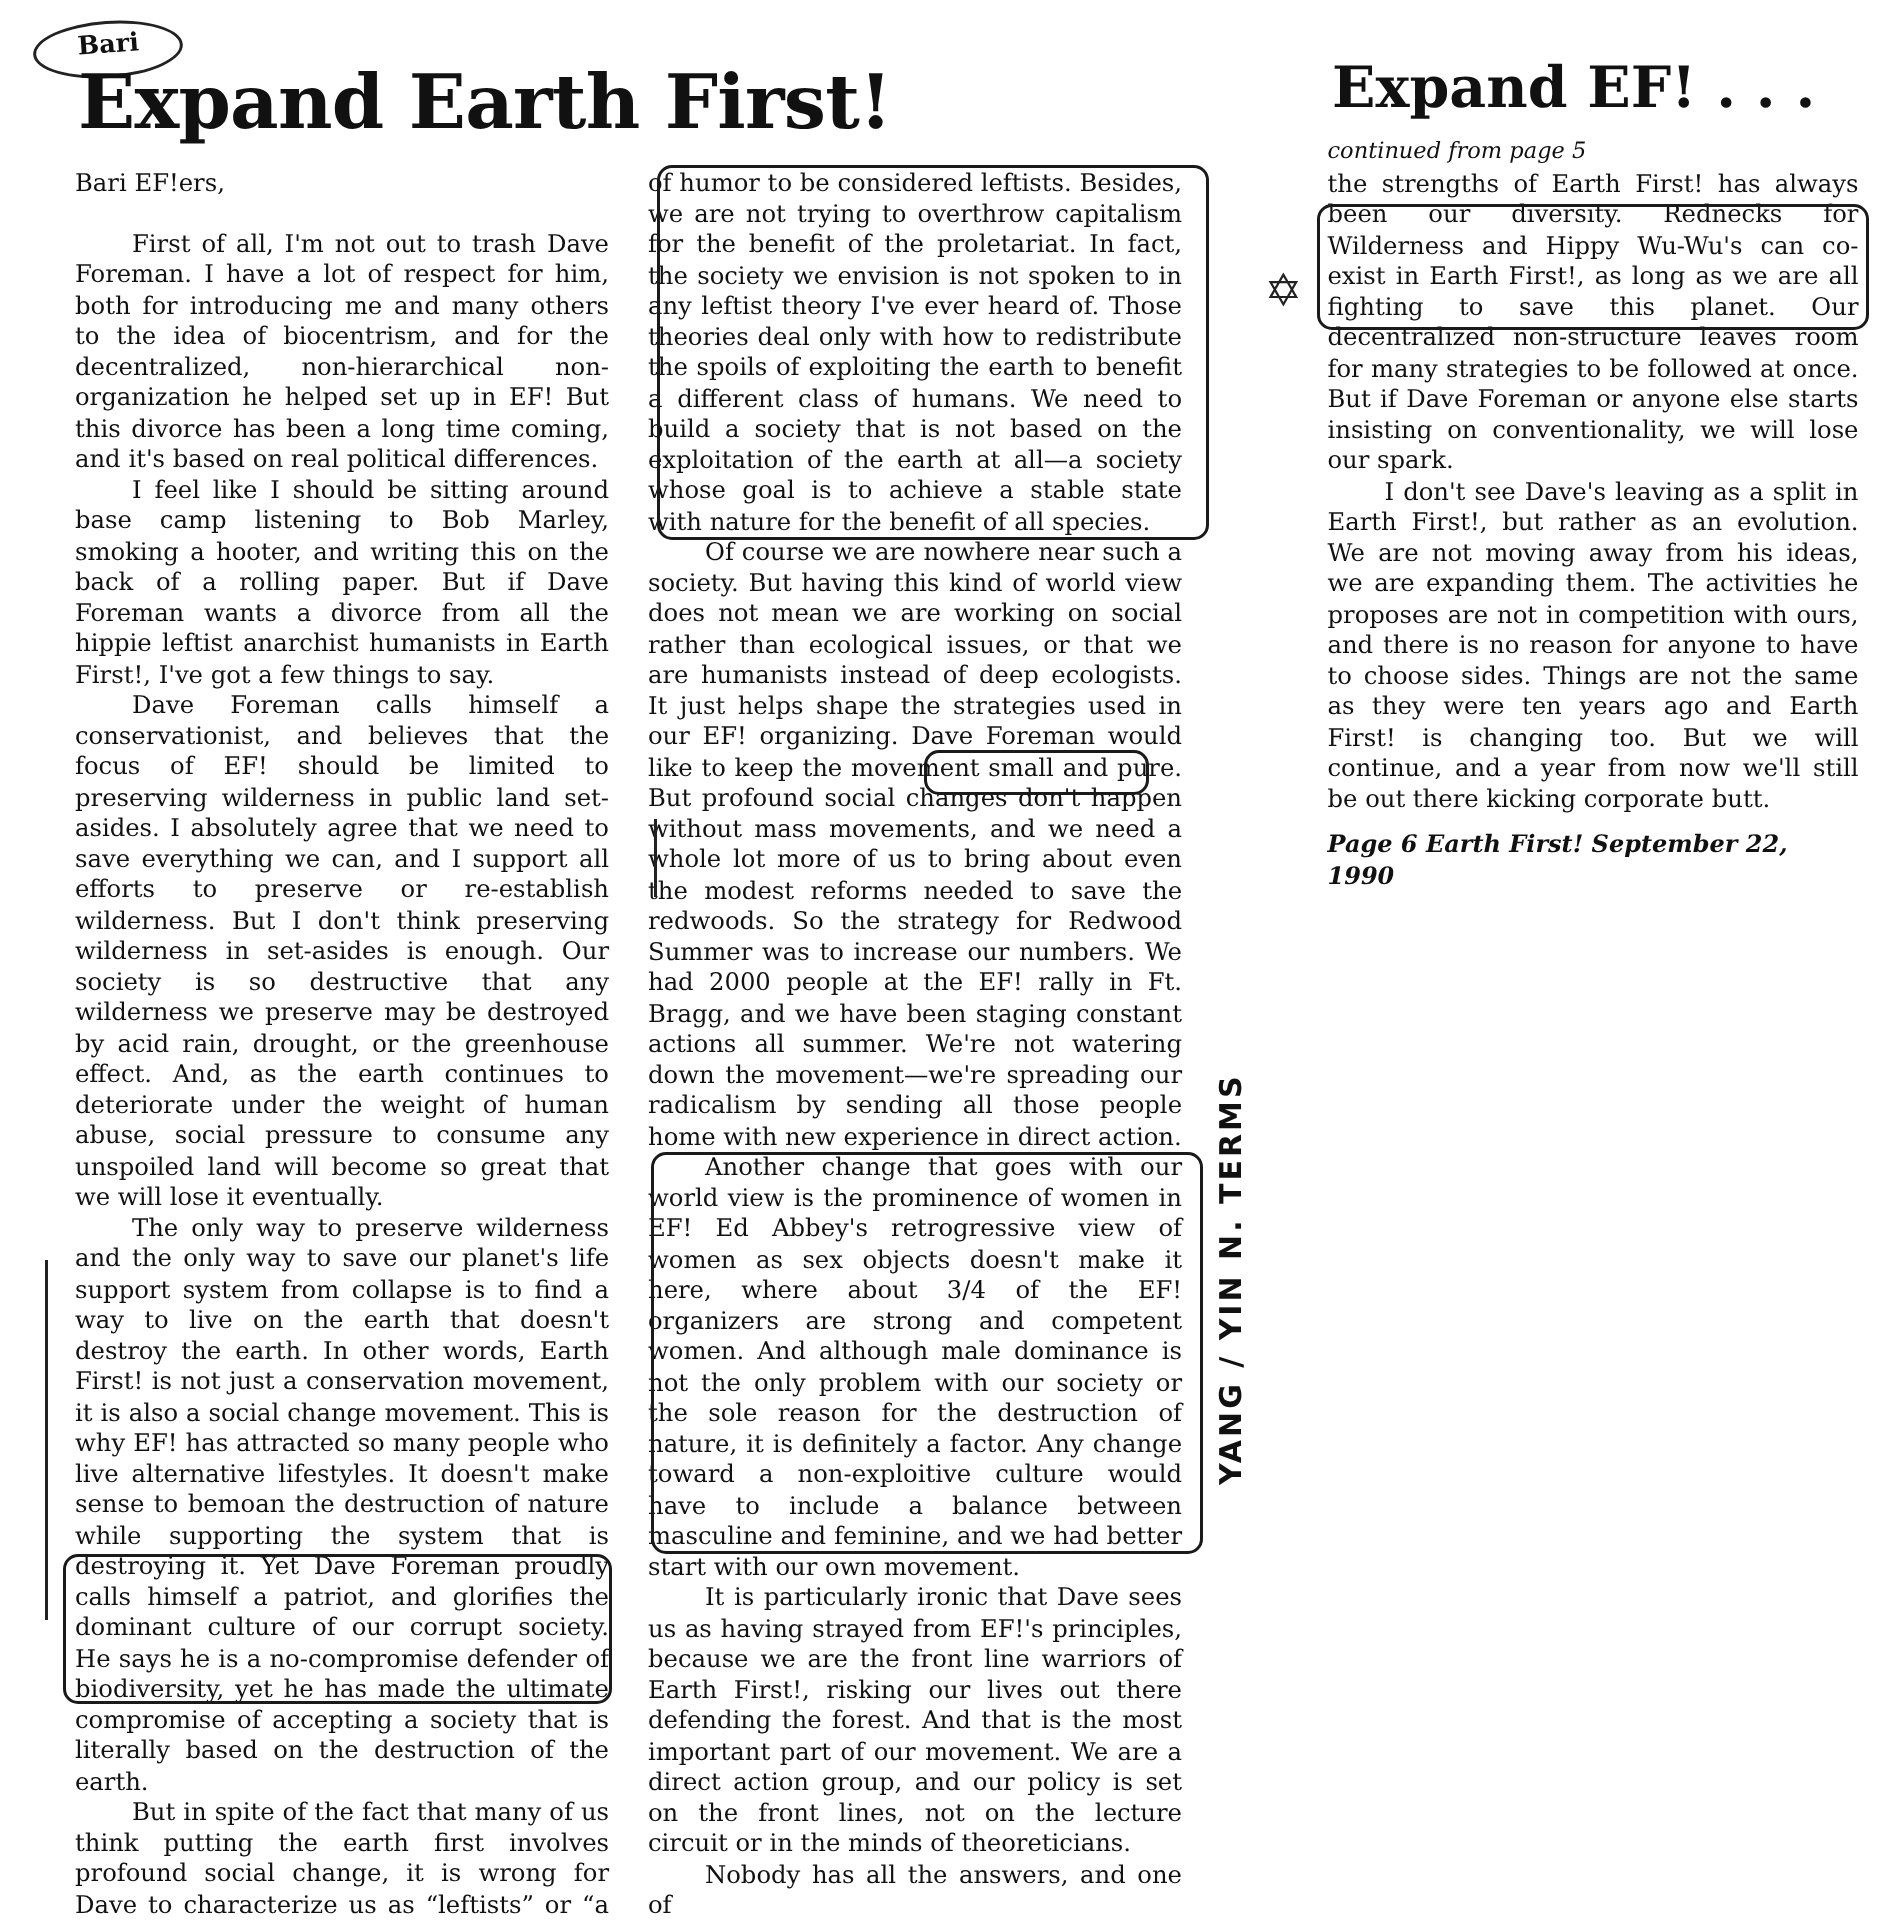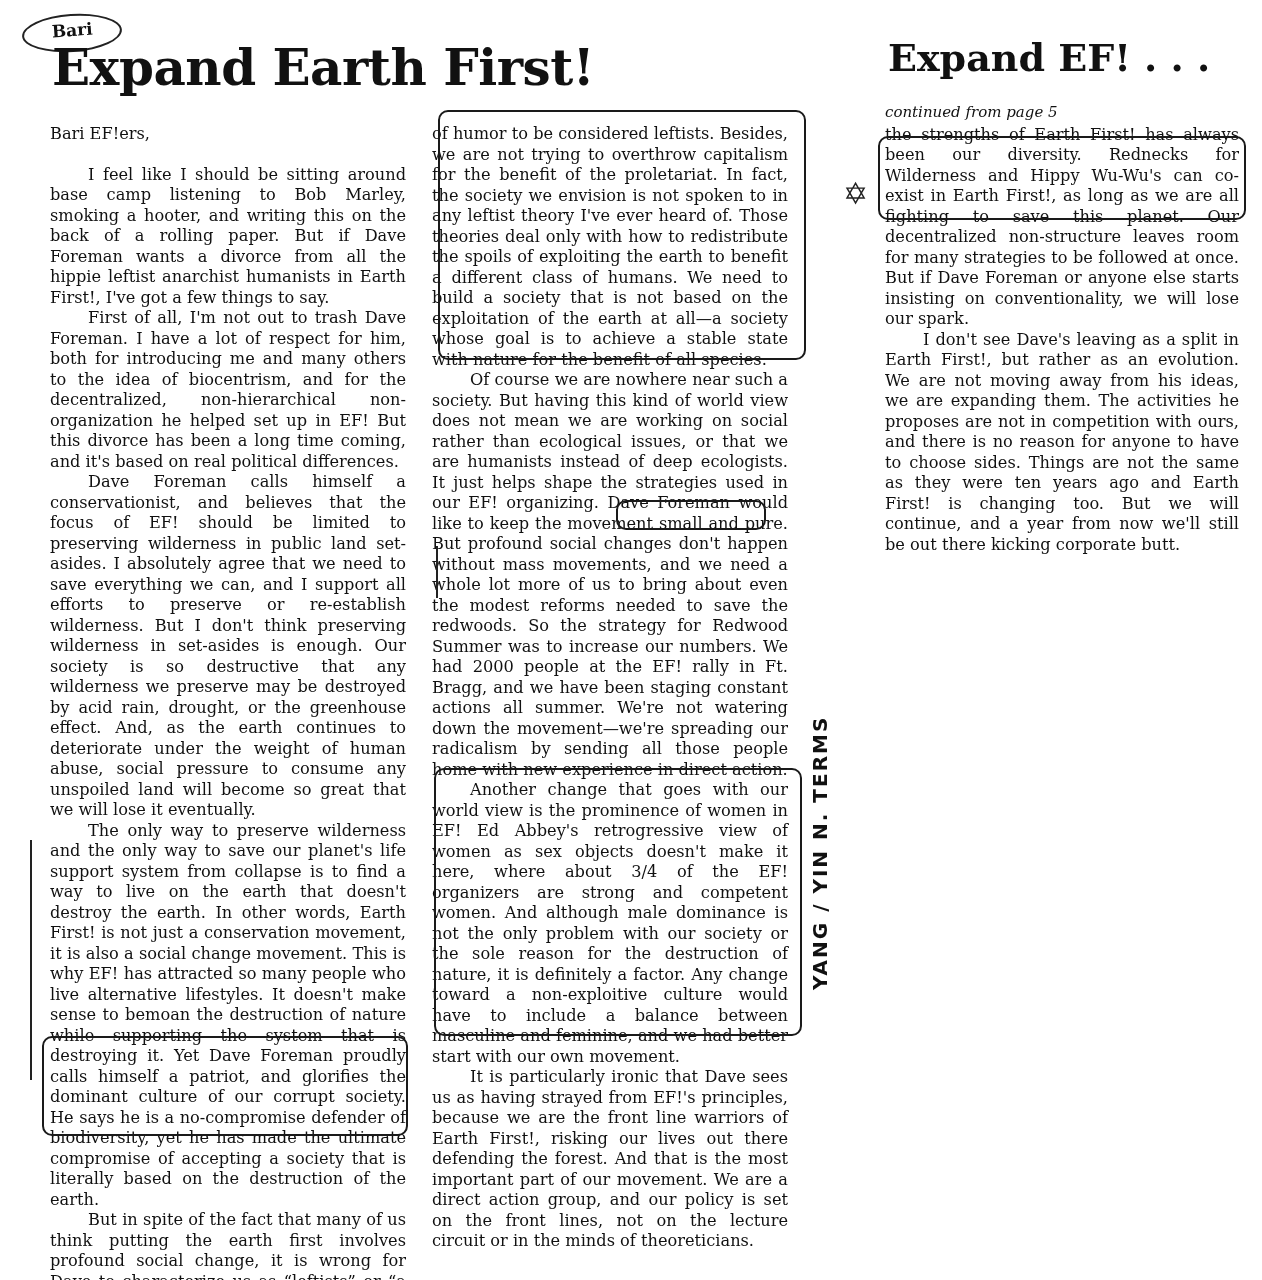--- a/index.html
+++ b/index.html
@@ -1,18 +1,18 @@
 <!DOCTYPE html>
 <html><head>
 <meta charset="utf-8">
 <style>
   html, body { margin: 0; padding: 0; background: #ffffff; }
   body { width: 1262px; height: 1280px; position: relative; overflow: hidden;
          font-family: "DejaVu Serif", "Liberation Serif", serif; color: #111; }
-  .col { position: absolute; font-size: 16.2px; line-height: 20.5px; text-align: justify; margin-top: 12px; }
+  .col { position: absolute; font-size: 16.2px; line-height: 20.5px; text-align: justify; }
   .col p { margin: 0; }
   .indent { text-indent: 38px; }
   #col1 { left: 50px; top: 112px; width: 356px; }
   #col2 { left: 432px; top: 112px; width: 356px; }
   #col3 { left: 885px; top: 90px; width: 354px; }
   .headline { position: absolute; left: 52px; top: 38px; font-size: 50px; font-weight: bold;
               font-family: "DejaVu Serif", serif; letter-spacing: -0.5px; line-height: 60px; }
   .cont-headline { position: absolute; left: 888px; top: 34px; font-size: 38px; font-weight: bold;
                    font-family: "DejaVu Serif", serif; line-height: 48px; }
   .bari-tag { position: absolute; left: 22px; top: 14px; width: 96px; height: 34px;
@@ -33,41 +33,43 @@
 <body>
 
 <div class="bari-tag">
   <span>Bari</span>
 </div>
 
 <h1 class="headline" style="margin:0;">Expand Earth First!</h1>
 
 <div class="col" id="col1">
   <p class="greeting">Bari EF!ers,</p>
+  <p class="indent">First of all, I'm not out to trash Dave Foreman. I have a lot of respect for him, both for introducing me and many others to the idea of biocentrism, and for the decentralized, non-hierarchical non-organization he helped set up in EF! But this divorce has been a long time coming, and it's based on real political differences.</p>
   <p class="indent">I feel like I should be sitting around base camp listening to Bob Marley, smoking a hooter, and writing this on the back of a rolling paper.  But if Dave Foreman wants a divorce from all the hippie leftist anarchist humanists in Earth First!, I've got a few things to say.</p>
-  <p class="indent">First of all, I'm not out to trash Dave Foreman. I have a lot of respect for him, both for introducing me and many others to the idea of biocentrism, and for the decentralized, non-hierarchical non-organization he helped set up in EF! But this divorce has been a long time coming, and it's based on real political differences.</p>
   <p class="indent">Dave Foreman calls himself a conservationist, and believes that the focus of EF! should be limited to preserving wilderness in public land set-asides. I absolutely agree that we need to save everything we can, and I support all efforts to preserve or re-establish wilderness.  But I don't think preserving wilderness in set-asides is enough.  Our society is so destructive that any wilderness we preserve may be destroyed by acid rain, drought, or the greenhouse effect.  And, as the earth continues to deteriorate under the weight of human abuse, social pressure to consume any unspoiled land will become so great that we will lose it eventually.</p>
   <p class="indent">The only way to preserve wilderness and the only way to save our planet's life support system from collapse is to find a way to live on the earth that doesn't destroy the earth.  In other words, Earth First! is not just a conservation movement, it is also a social change movement.  This is why EF! has attracted so many people who live alternative lifestyles.  It doesn't make sense to bemoan the destruction of nature while supporting the system that is destroying it. Yet Dave Foreman proudly calls himself a patriot, and glorifies the dominant culture of our corrupt society.  He says he is a no-compromise defender of biodiversity, yet he has made the ultimate compromise of accepting a society that is literally based on the destruction of the earth.</p>
   <p class="indent">But in spite of the fact that many of us think putting the earth first involves profound social change, it is wrong for Dave to characterize us as “leftists” or “a class struggle group.”  For one thing, we are too irreverent and we have too much of a sense</p>
 </div>
 
 <div class="col" id="col2">
   <p>of humor to be considered leftists.  Besides, we are not trying to overthrow capitalism for the benefit of the proletariat.  In fact, the society we envision is not spoken to in any leftist theory I've ever heard of.  Those theories deal only with how to redistribute the spoils of exploiting the earth to benefit a different class of humans.  We need to build a society that is not based on the exploitation of the earth at all—a society whose goal is to achieve a stable state with nature for the benefit of all species.</p>
   <p class="indent">Of course we are nowhere near such a society.  But having this kind of world view does not mean we are working on social rather than ecological issues, or that we are humanists instead of deep ecologists.  It just helps shape the strategies used in our EF! organizing.  Dave Foreman would like to keep the movement small and pure.  But profound social changes don't happen without mass movements, and we need a whole lot more of us to bring about even the modest reforms needed to save the redwoods.  So the strategy for Redwood Summer was to increase our numbers.  We had 2000 people at the EF! rally in Ft. Bragg, and we have been staging constant actions all summer.  We're not watering down the movement—we're spreading our radicalism by sending all those people home with new experience in direct action.</p>
   <p class="indent">Another change that goes with our world view is the prominence of women in EF!  Ed Abbey's retrogressive view of women as sex objects doesn't make it here, where about 3/4 of the EF! organizers are strong and competent women.  And although male dominance is not the only problem with our society or the sole reason for the destruction of nature, it is definitely a factor.  Any change toward a non-exploitive culture would have to include a balance between masculine and feminine, and we had better start with our own movement.</p>
   <p class="indent">It is particularly ironic that Dave sees us as having strayed from EF!'s principles, because we are the front line warriors of Earth First!, risking our lives out there defending the forest.  And that is the most important part of our movement.  We are a direct action group, and our policy is set on the front lines, not on the lecture circuit or in the minds of theoreticians.</p>
+  <p class="indent">Nobody has all the answers, and one of</p>
 
 </div>
 
 <h2 class="cont-headline" style="margin:0;">Expand EF! . . .</h2>
 
 <div class="col" id="col3">
   <p class="italic-note">continued from page 5</p>
   <p>the strengths of Earth First! has always been our diversity.  Rednecks for Wilderness and Hippy Wu-Wu's can co-exist in Earth First!, as long as we are all fighting to save this planet.  Our decentralized non-structure leaves room for many strategies to be followed at once.  But if Dave Foreman or anyone else starts insisting on conventionality, we will lose our spark.</p>
   <p class="indent">I don't see Dave's leaving as a split in Earth First!, but rather as an evolution.  We are not moving away from his ideas, we are expanding them.  The activities he proposes are not in competition with ours, and there is no reason for anyone to have to choose sides.  Things are not the same as they were ten years ago and Earth First! is changing too.  But we will continue, and a year from now we'll still be out there kicking corporate butt.</p>
+  <p class="footer-line">Page 6  Earth First!  September 22, 1990</p>
 </div>
 
 <div class="box" style="left:438px; top:110px; width:364px; height:246px;"></div>
 <div class="box" style="left:434px; top:768px; width:364px; height:264px;"></div>
 <div class="box" style="left:42px; top:1036px; width:362px; height:96px;"></div>
 <div class="box" style="left:616px; top:500px; width:146px; height:26px;"></div>
 <div class="box" style="left:878px; top:136px; width:364px; height:80px;"></div>
 <div class="bracket" style="left:30px; top:840px; height:240px;"></div>
 <div class="bracket" style="left:436px; top:546px; height:52px;"></div>
 

